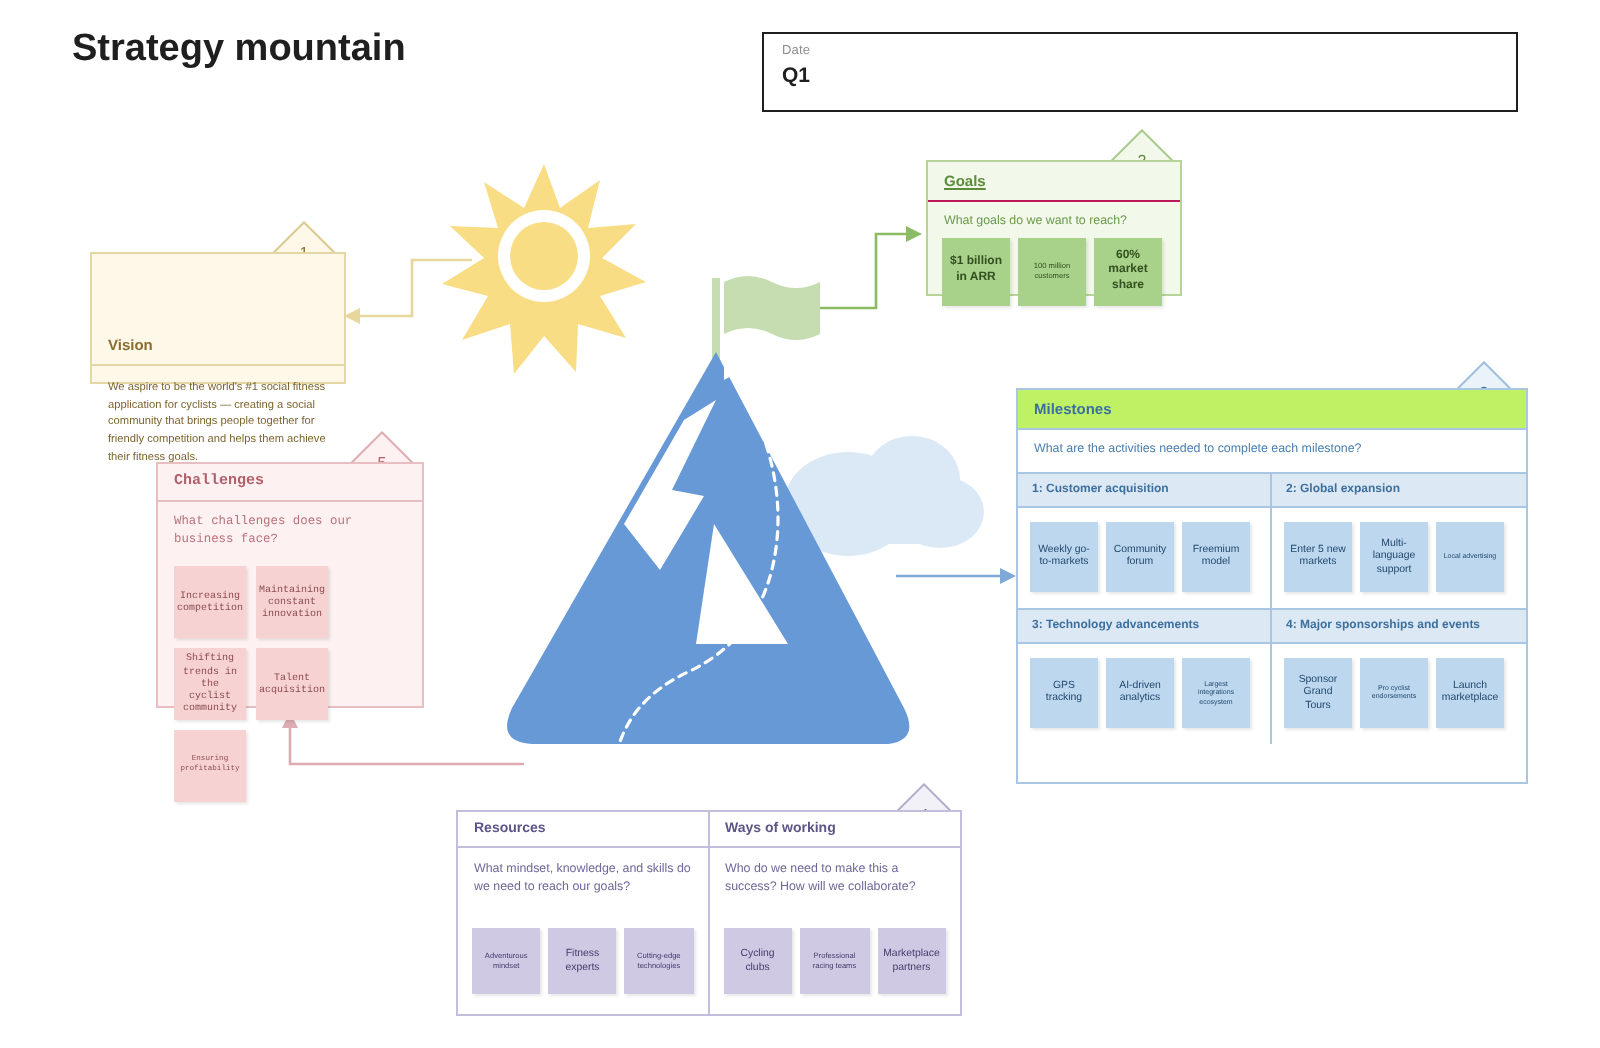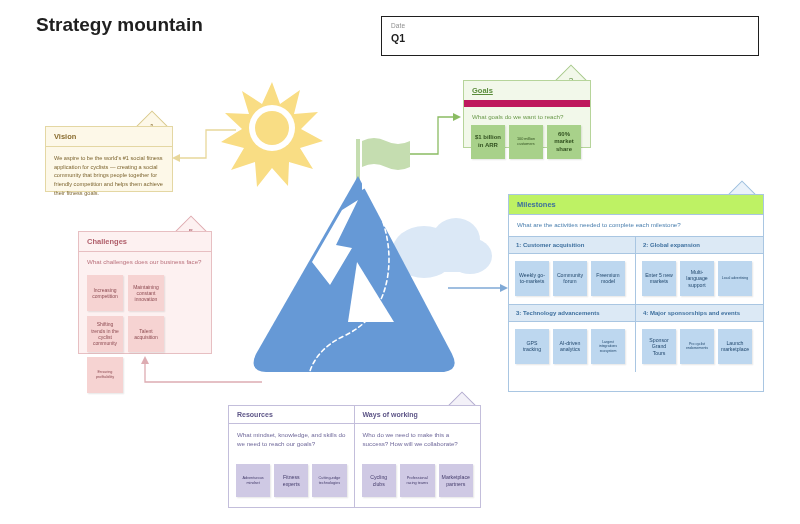--- a/index.html
+++ b/index.html
@@ -67,34 +67,34 @@
     transform: rotate(-45deg);
     display: flex; align-items: center; justify-content: center;
     font-size: 8px;
   }
 
   
   #vision {
     left: 45px; top: 126px; width: 128px; height: 66px;
     background: #fdf8e8; border: 1px solid #e4d7a3;
   }
-  #vision .panel-head { color: #8a6d2f; border-bottom: 1px solid #e4d7a3; }
+  #vision .panel-head { color: #8a6d2f; border-bottom: 1px solid #e4d7a3; margin-top: 36px; }
   #vision .panel-q { color: #7d6530; font-size: 5.6px; line-height: 1.55; padding-top: 7px; }
   .badge-vision {
     left: 141px; top: 115px;
     background: #fdf8e8; border: 1px solid #d9c98e;
   }
   .badge-vision span { color: #8a6d2f; }
 
   
   #goals {
     left: 463px; top: 80px; width: 128px; height: 68px;
     background: #f2f8ea; border: 1px solid #b6d49a;
   }
-  #goals .panel-head { color: #5a8c3a; border-bottom: 7px solid #be185d; text-decoration: underline; }
+  #goals .panel-head { color: #5a8c3a; border-bottom: 1px solid #be185d; text-decoration: underline; }
   #goals .panel-q { color: #6b9a4c; font-size: 6.2px; padding-bottom: 3px; }
   #goals .cards { padding: 0 7px 7px 7px; gap: 4px; }
   #goals .card {
     width: 34px; height: 34px;
     background: #a8d18a; color: #31501f;
     font-size: 6px; font-weight: bold;
   }
   #goals .card.sm { font-size: 3.8px; font-weight: normal; }
   .badge-goals {
     left: 560px; top: 69px;
@@ -126,21 +126,21 @@
   .ms-cards .card.sm { font-size: 3.5px; }
   .badge-milestones {
     left: 731px; top: 185px;
     background: #eaf2fa; border: 1px solid #9dbfdd;
   }
   .badge-milestones span { color: #3d6f9e; }
 
   
   #challenges {
     left: 78px; top: 231px; width: 134px; height: 123px;
-    background: #fdf1f1; border: 1px solid #e7bfc2;
+    background: #fdf1f1; border: 1px solid #e7bfc2; font-family: Liberation Mono, monospace;
   }
   #challenges .panel-head { color: #b05f6b; border-bottom: 1px solid #e7bfc2; }
   #challenges .panel-q { color: #b9707b; font-size: 6.2px; }
   #challenges .cards { padding: 2px 8px 8px 8px; gap: 5px; }
   #challenges .card {
     width: 36px; height: 36px;
     background: #f6d3d2; color: #8d4b52; font-size: 5px;
   }
   #challenges .card.sm { font-size: 3.8px; }
   .badge-challenges {

